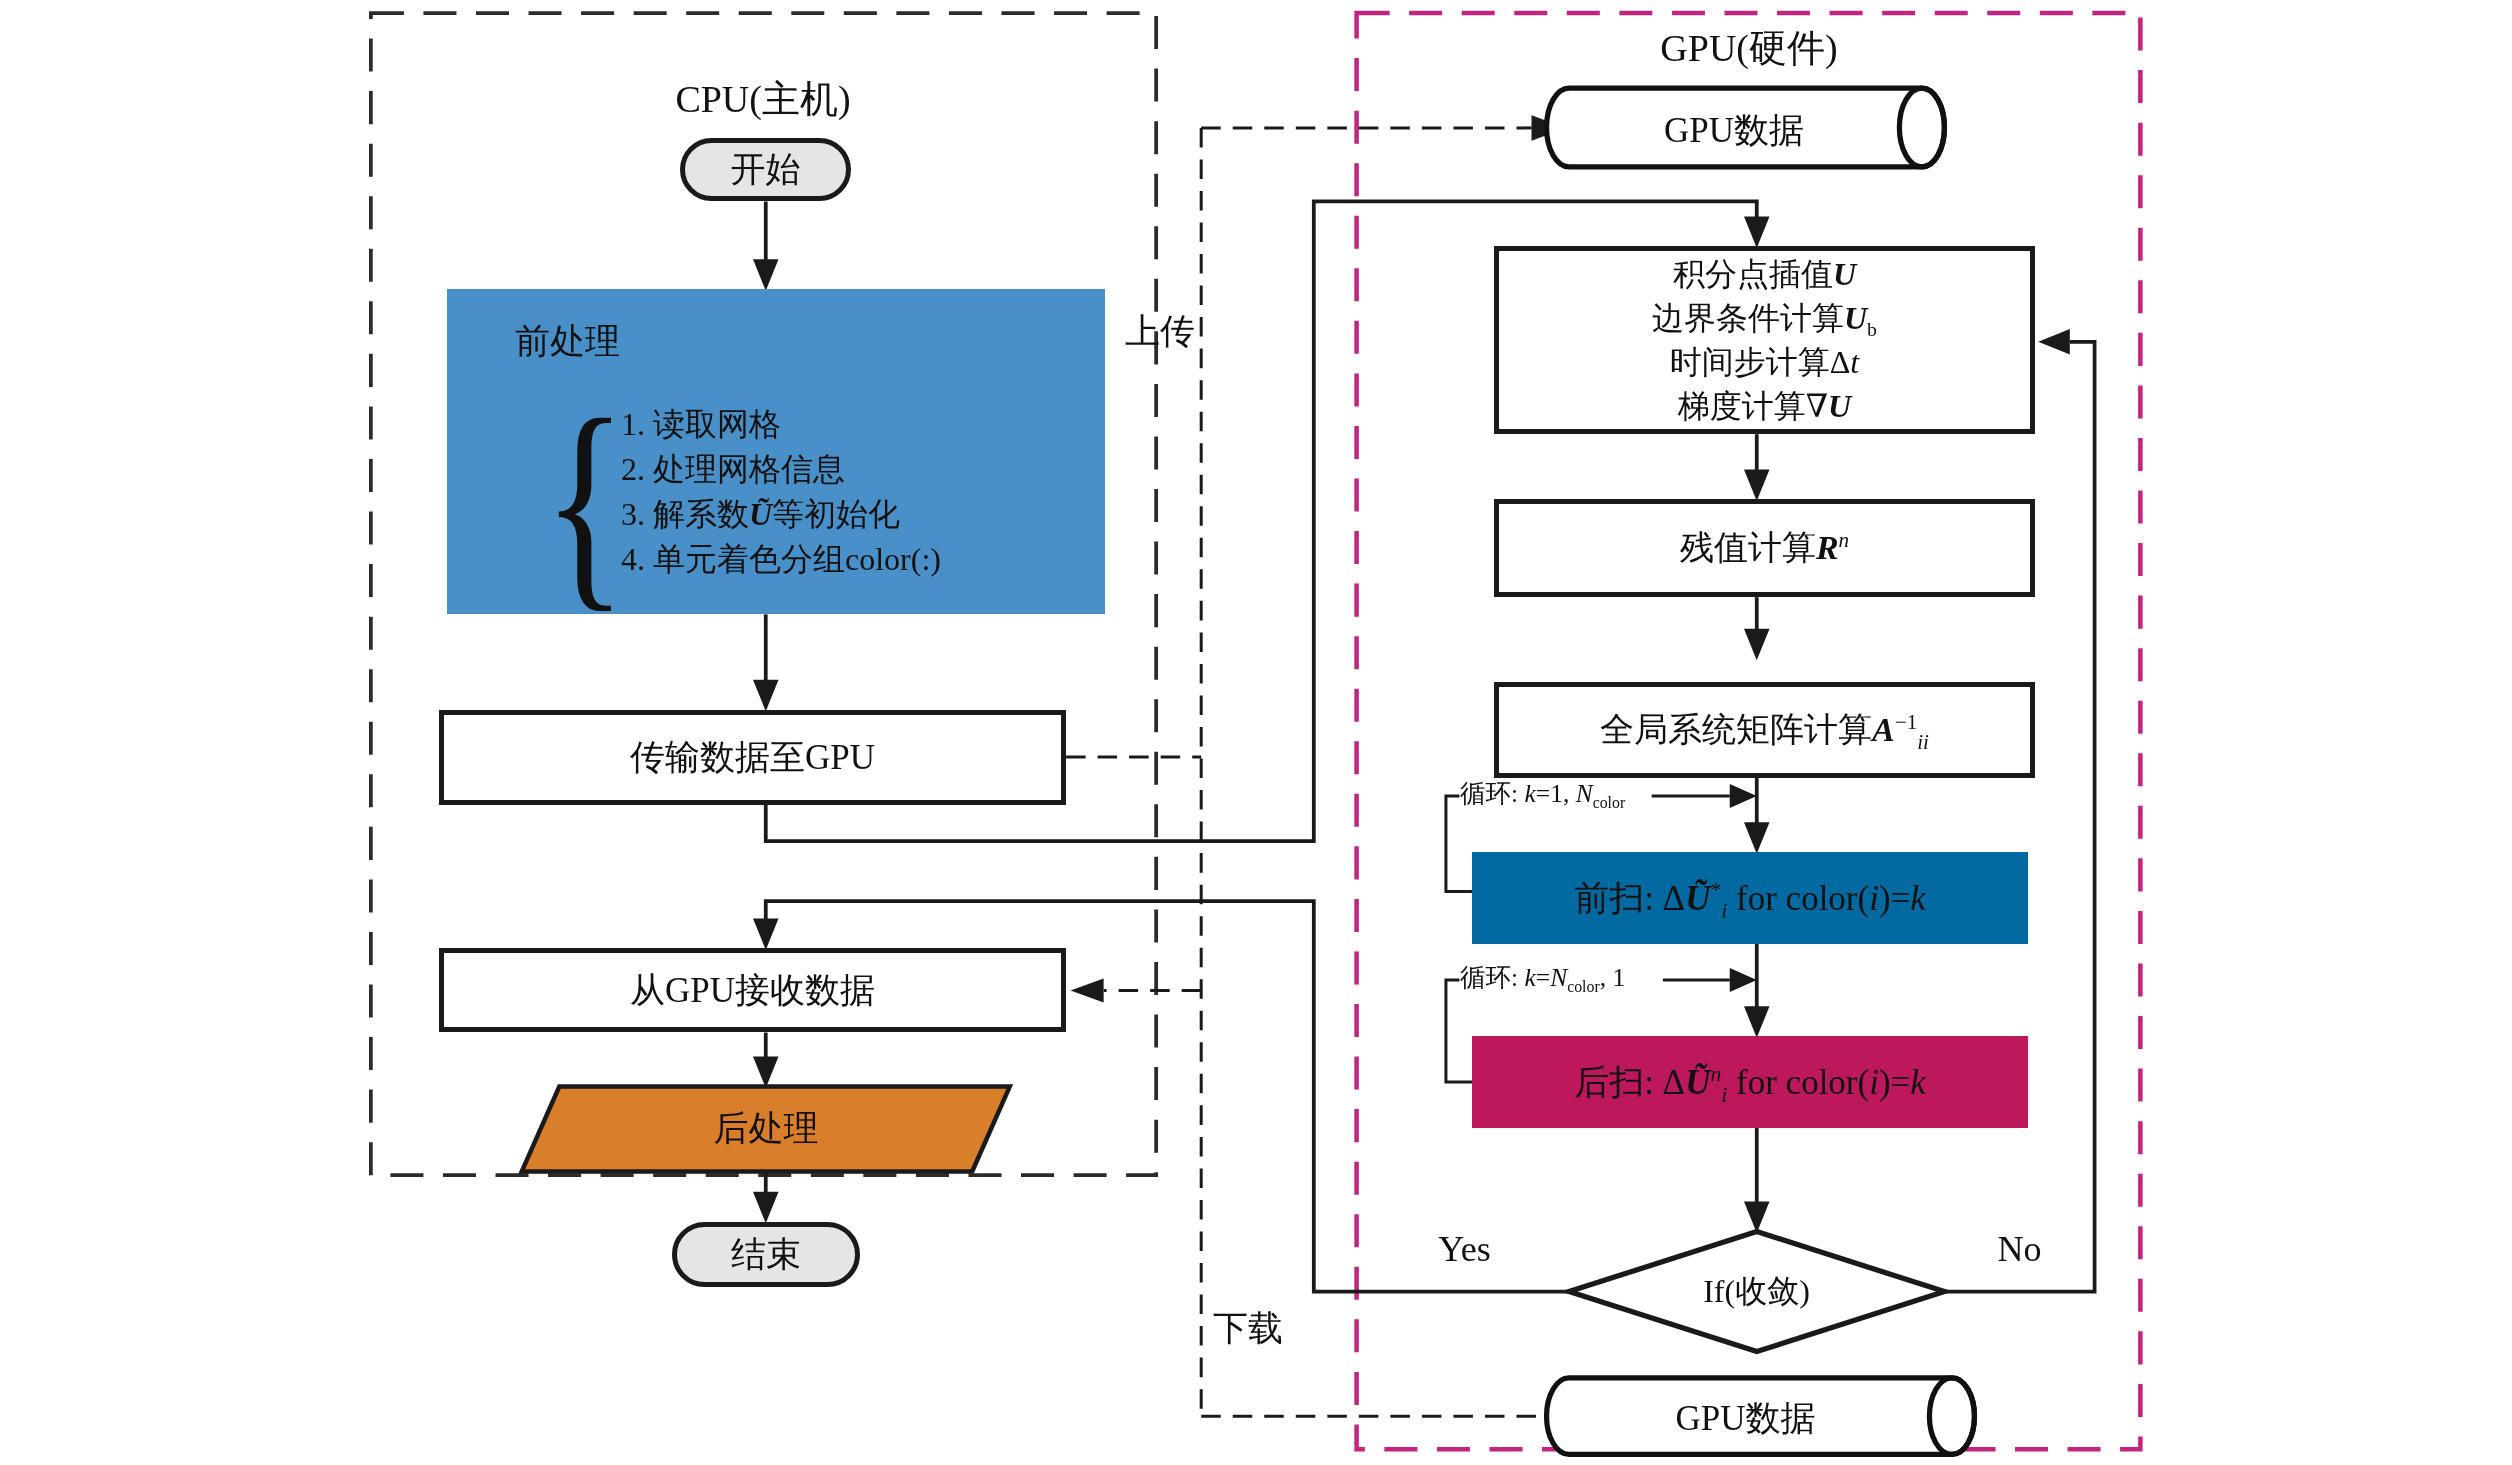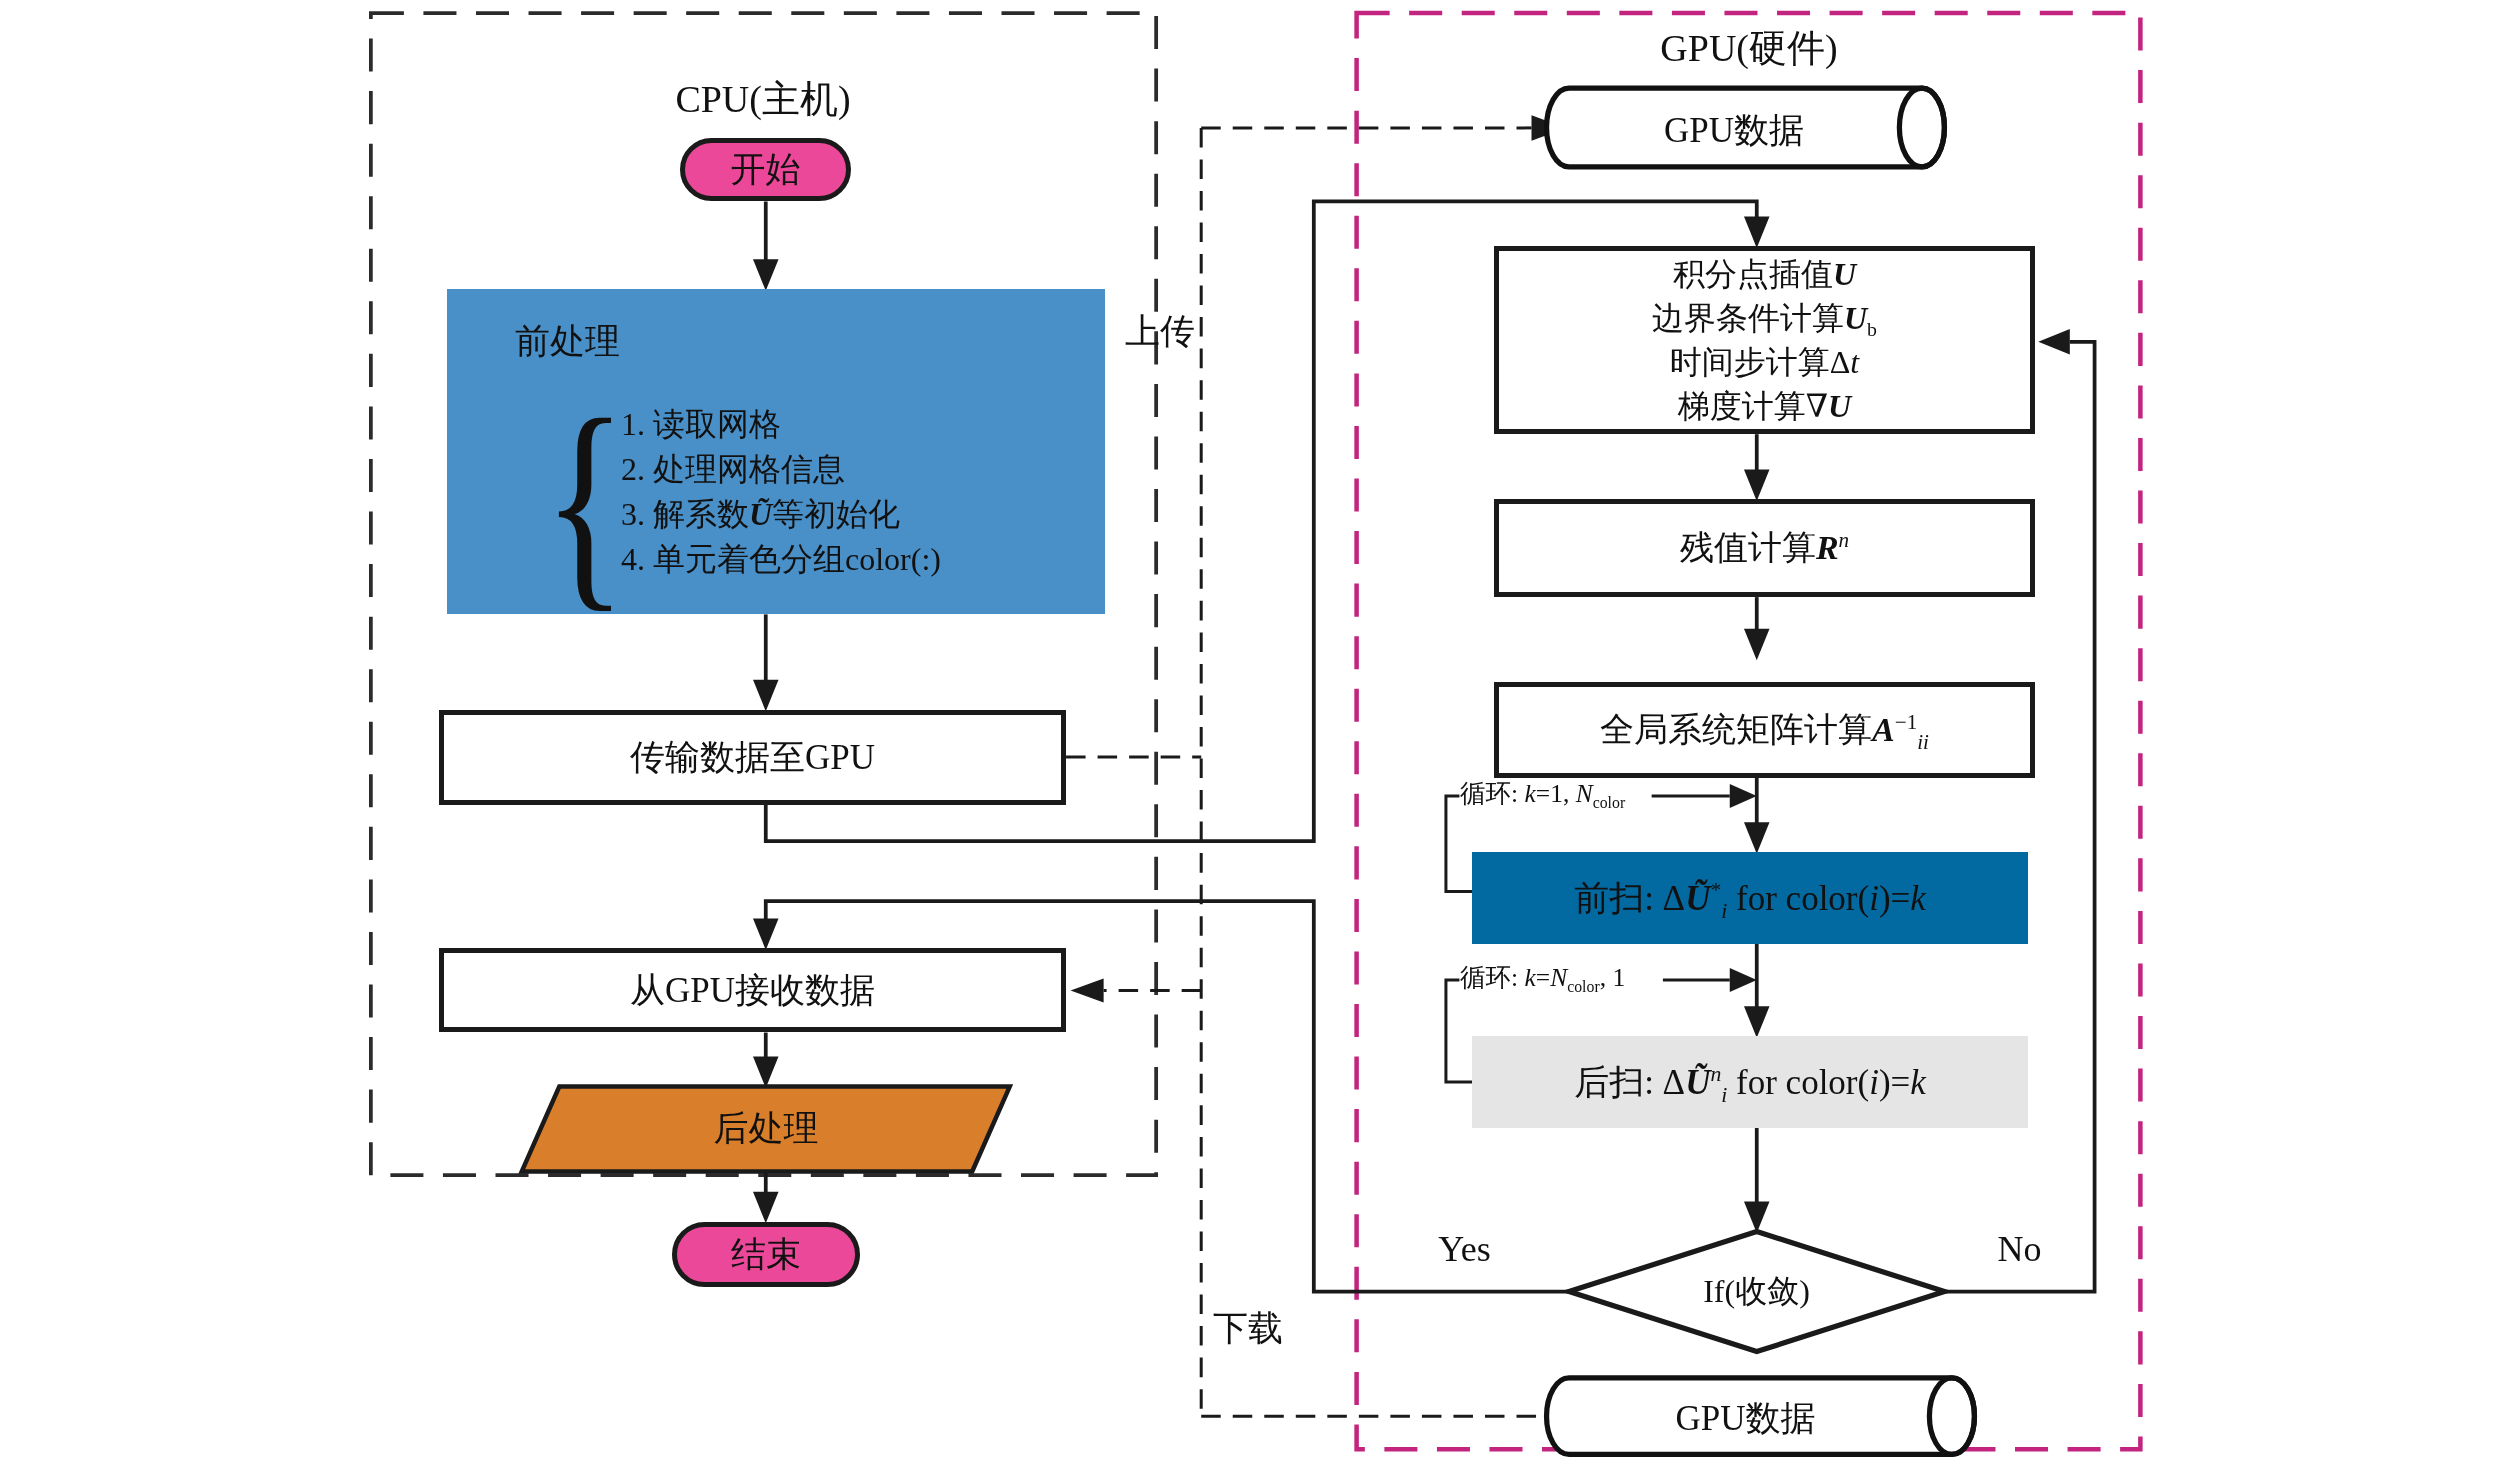--- a/index.html
+++ b/index.html
@@ -3,25 +3,25 @@
 <meta charset="utf-8">
 <style>
   html,body{margin:0;padding:0;background:#fff;}
   body{width:2512px;height:1466px;position:relative;overflow:hidden;
        font-family:"Liberation Serif","DejaVu Serif",serif;color:#111;}
   #canvas{position:absolute;left:0;top:0;width:2512px;height:1466px;}
   #connectors{position:absolute;left:0;top:0;z-index:1;}
   .node{position:absolute;z-index:2;display:flex;align-items:center;justify-content:center;
         text-align:center;box-sizing:border-box;}
   .rectbox{background:#fff;border:5.3px solid #1a1a1a;}
-  .stadium{background:#ec4899;border:5.3px solid #1a1a1a;border-radius:45px;}
+  .stadium{background:#e5e5e5;border:5.3px solid #1a1a1a;border-radius:45px;}
   .label{position:absolute;z-index:3;white-space:nowrap;}
   .fill-pre{background:#4a90c8;}
   .fill-sweep1{background:#0369a1;}
-  .fill-sweep2{background:#e5e5e5;}
+  .fill-sweep2{background:#be185d;}
   .bi{font-style:italic;font-weight:bold;}
   .it{font-style:italic;}
   sup{font-size:62%;vertical-align:super;line-height:0;}
   sub{font-size:62%;vertical-align:sub;line-height:0;}
   .fs46{font-size:35px;}
   .fs50{font-size:38px;}
   .pre-items div{font-size:32px;line-height:45px;text-align:left;white-space:nowrap;}
   .calc-lines div{font-size:32px;line-height:44px;white-space:nowrap;}
   .loop-label{font-size:25.5px;z-index:3;}
   .brace{position:absolute;font-size:233px;line-height:233px;font-weight:400;

